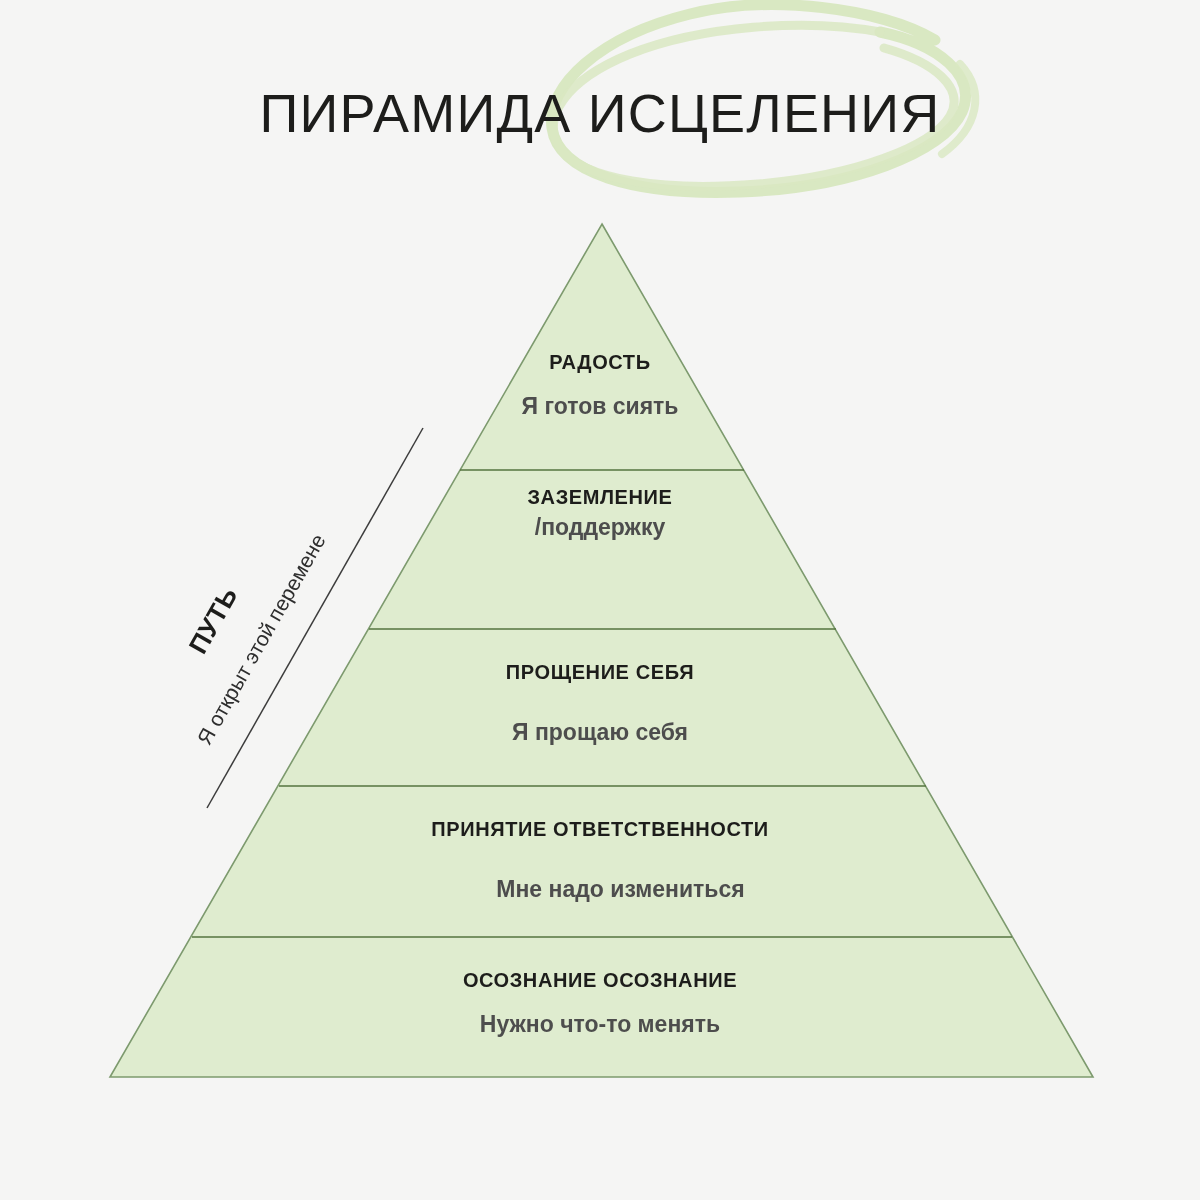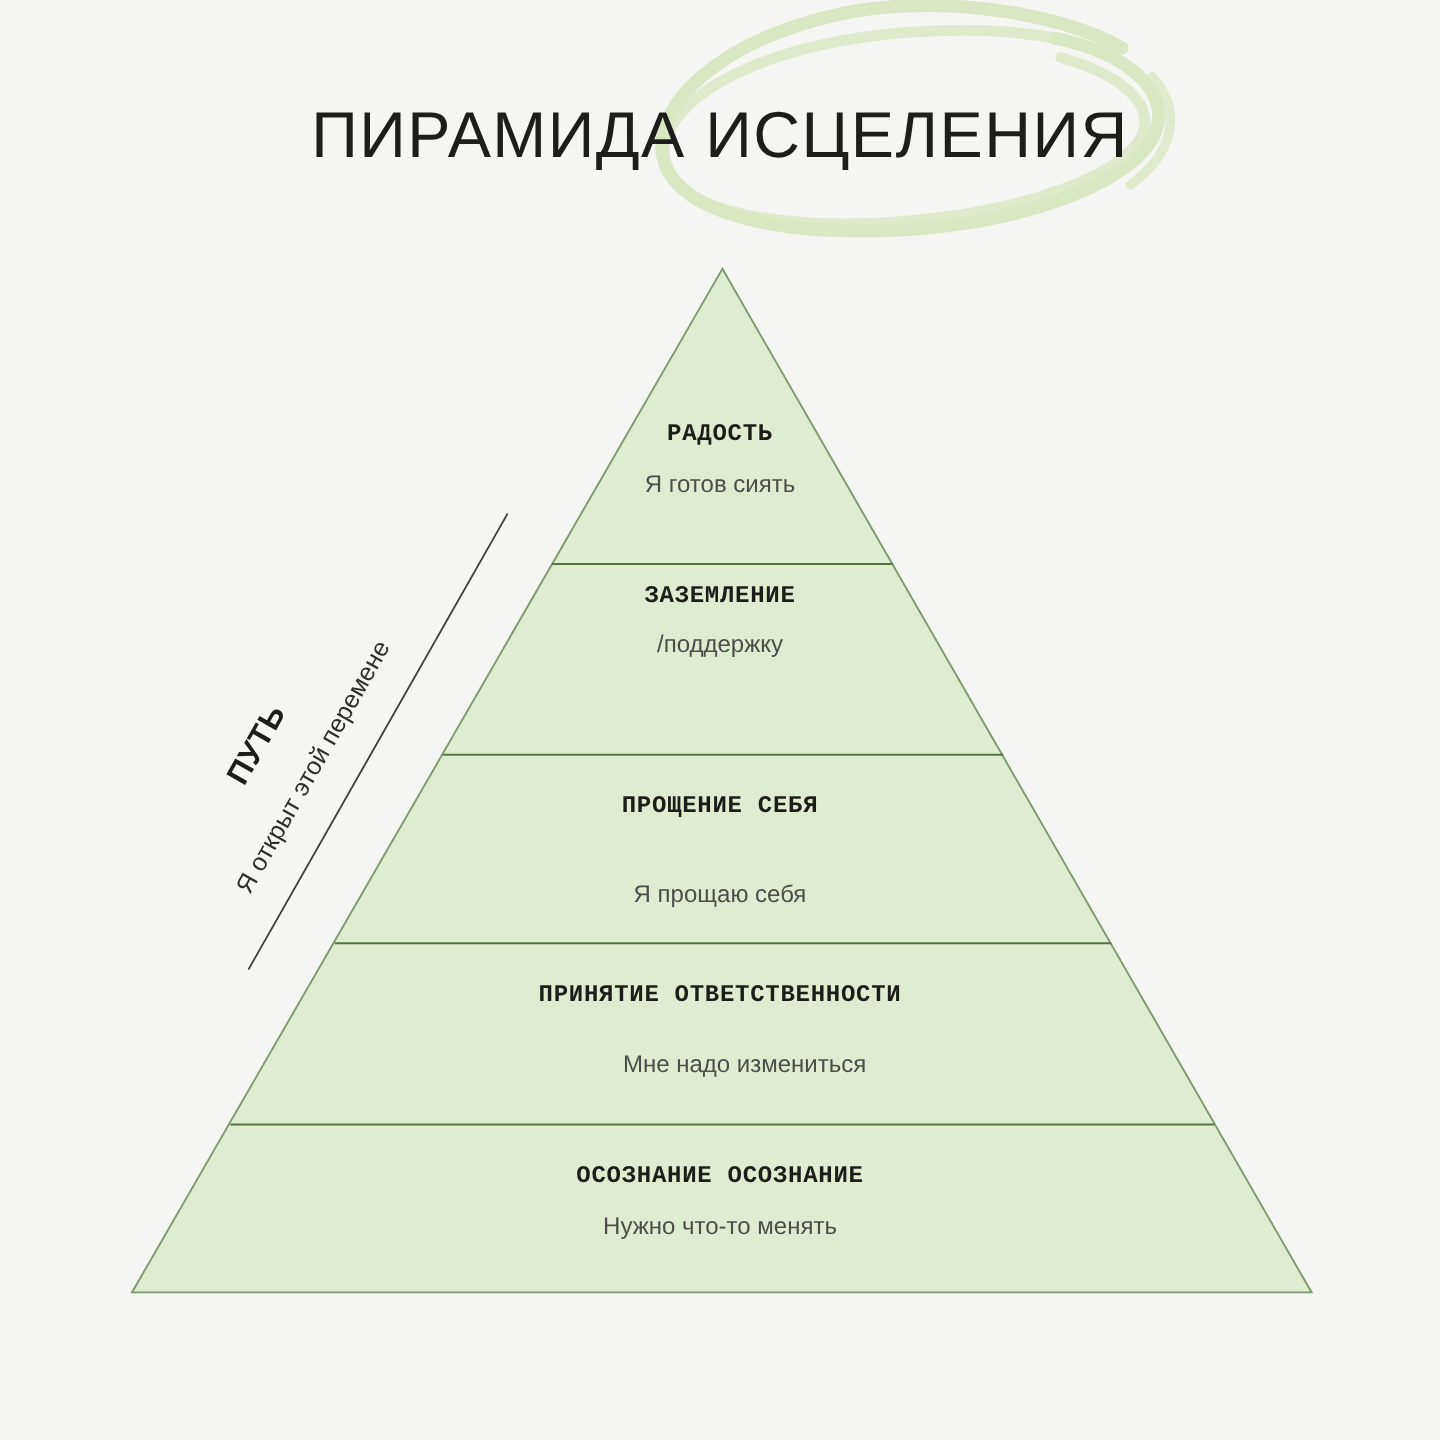--- a/index.html
+++ b/index.html
@@ -55,25 +55,24 @@
     width: 1200px;
     left: 0;
     text-align: center;
   }
   .level .lv-title {
     font-size: 20px;
     font-weight: bold;
     letter-spacing: 0.6px;
     color: #1d1d1b;
     line-height: 1.25;
-    font-family: Liberation Mono, monospace;
   }
   .level .lv-sub {
-    font-size: 20px;
-    font-weight: normal;
+    font-size: 23px;
+    font-weight: bold;
     color: #4d4d4d;
     line-height: 1.35;
     margin-top: 16px;
   }
 
   .path-word {
     position: absolute;
     transform-origin: left center;
     white-space: nowrap;
     color: #1d1d1b;
@@ -131,26 +130,26 @@
 
     <div class="title">ПИРАМИДА ИСЦЕЛЕНИЯ</div>
 
     <div class="level" style="top: 350px;">
       <div class="lv-title">РАДОСТЬ</div>
       <div class="lv-sub">Я готов сиять</div>
     </div>
 
     <div class="level" style="top: 485px;">
       <div class="lv-title">ЗАЗЕМЛЕНИЕ</div>
-      <div class="lv-sub" style="margin-top:14px;">/поддержку</div>
+      <div class="lv-sub" style="margin-top:2px;">/поддержку</div>
     </div>
 
     <div class="level" style="top: 660px;">
       <div class="lv-title">ПРОЩЕНИЕ СЕБЯ</div>
-      <div class="lv-sub" style="margin-top:48px;">Я прощаю себя</div>
+      <div class="lv-sub" style="margin-top:32px;">Я прощаю себя</div>
     </div>
 
     <div class="level" style="top: 817px;">
       <div class="lv-title">ПРИНЯТИЕ ОТВЕТСТВЕННОСТИ</div>
       <div class="lv-sub" style="margin-top:32px;padding-left:41px;">Мне надо измениться</div>
     </div>
 
     <div class="level" style="top: 968px;">
       <div class="lv-title">ОСОЗНАНИЕ ОСОЗНАНИЕ</div>
       <div class="lv-sub" style="margin-top:16px;">Нужно что-то менять</div>

